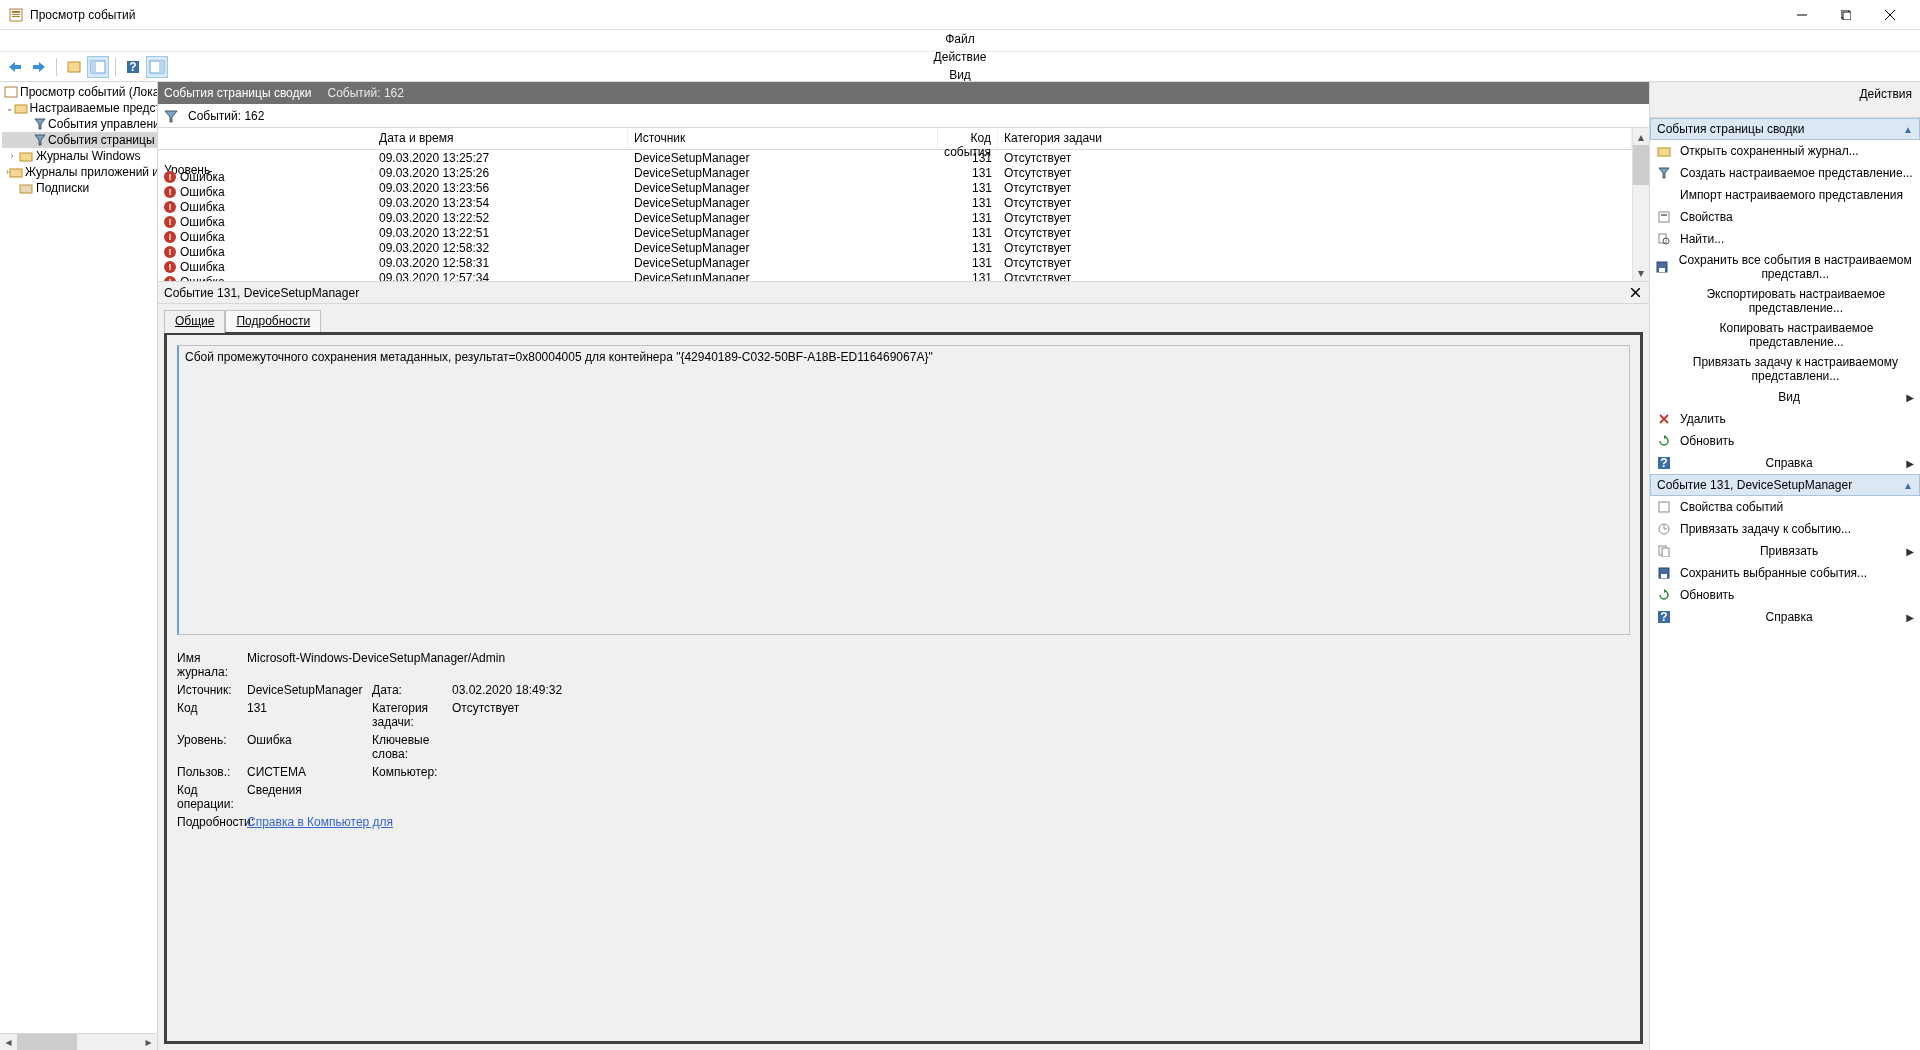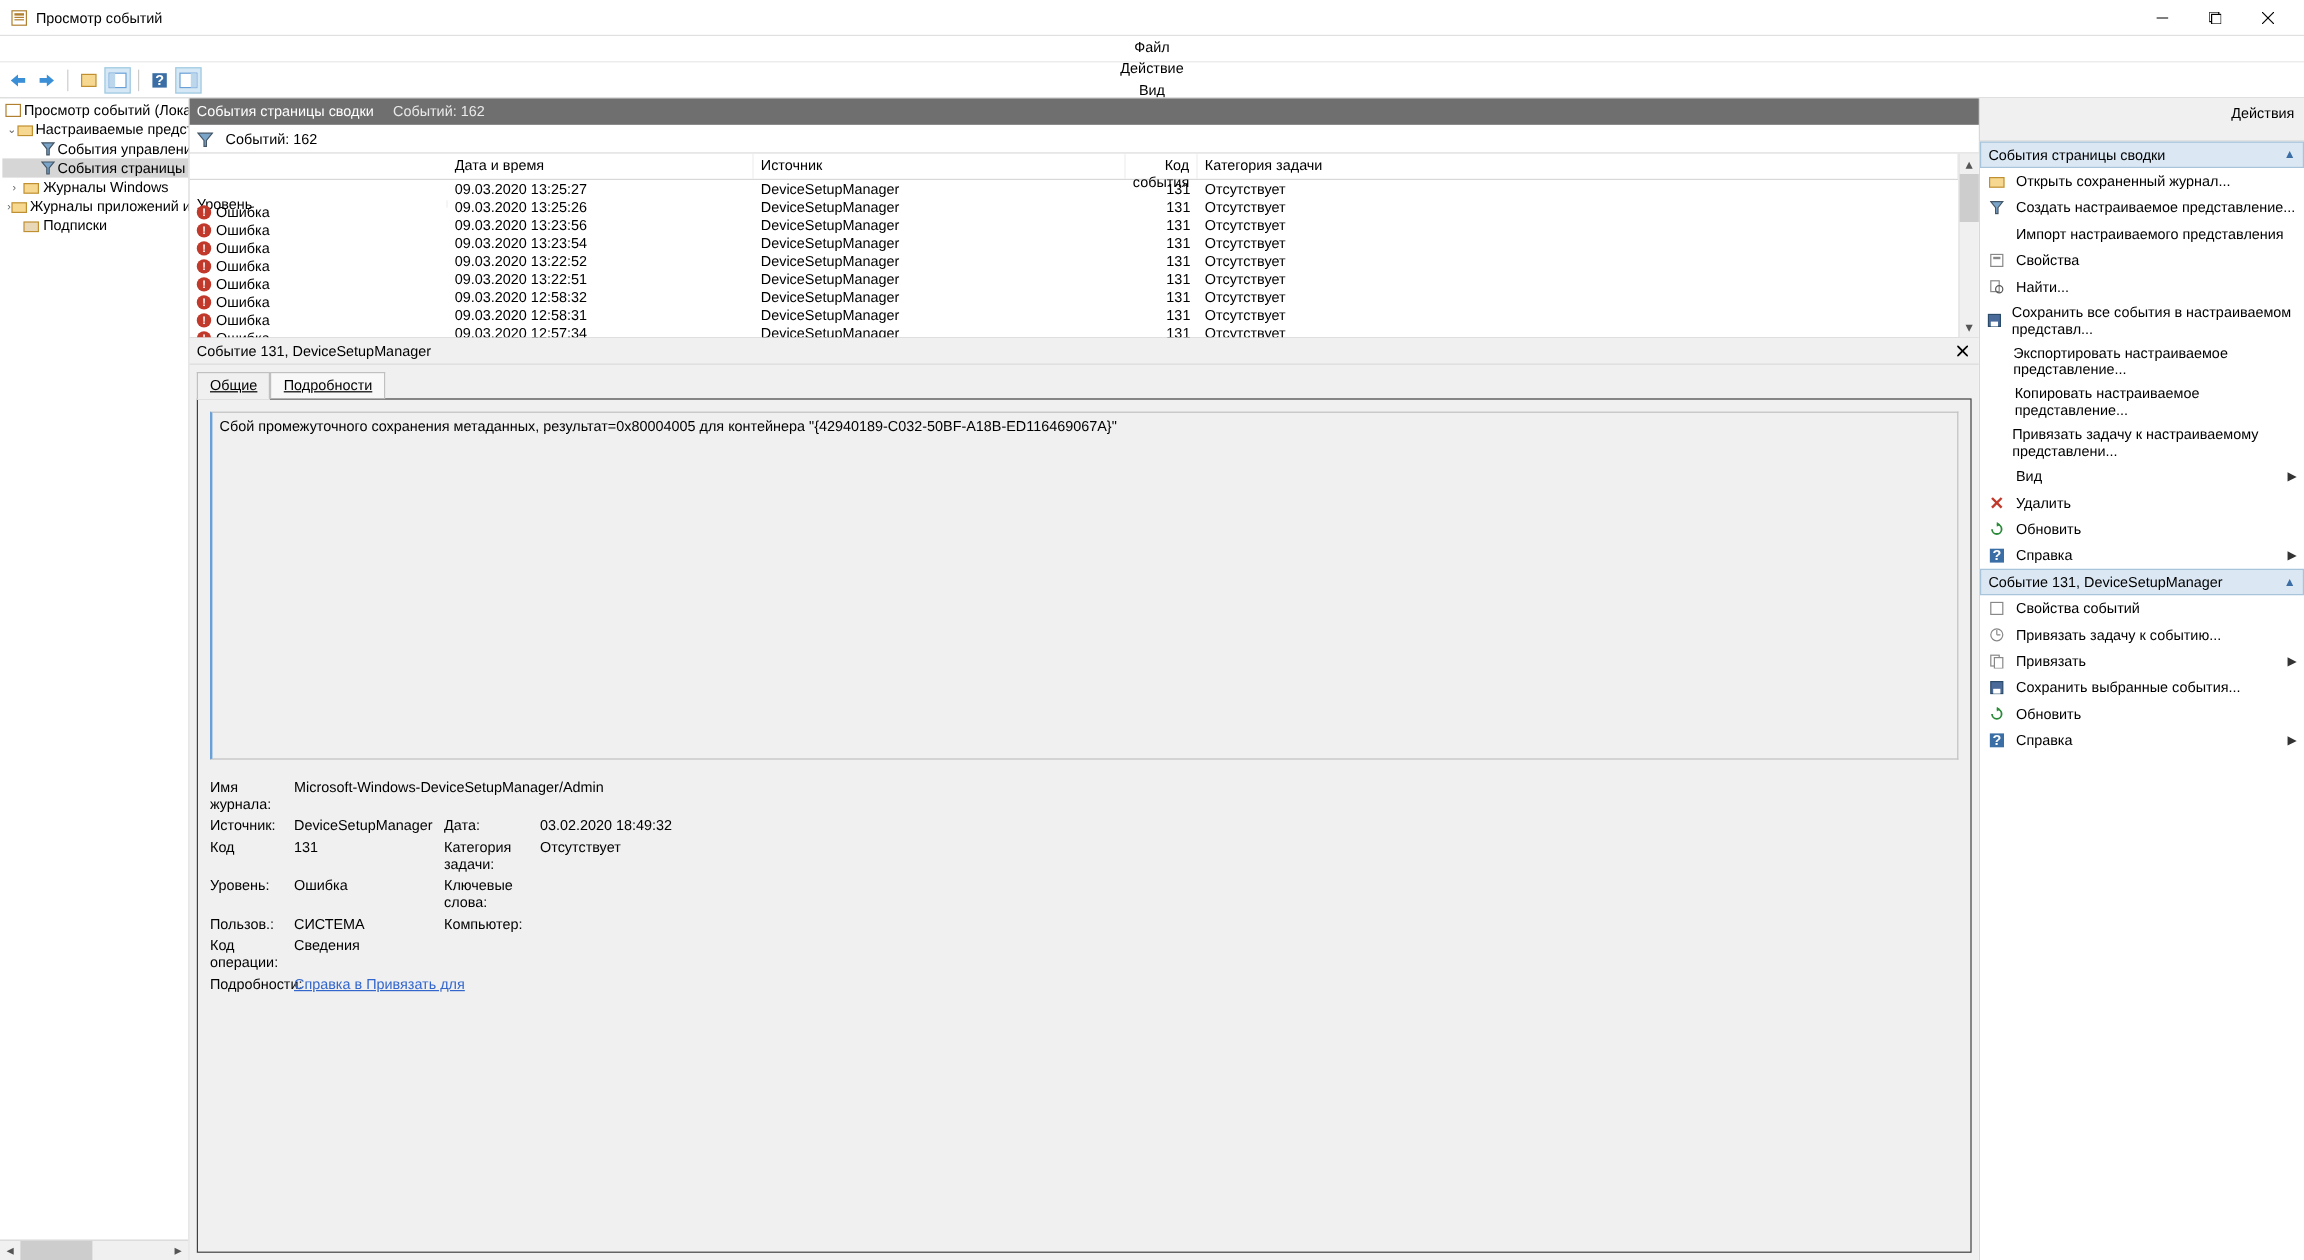--- a/index.html
+++ b/index.html
@@ -45,30 +45,30 @@
 .vscroll .arrow { height: 17px; display: flex; align-items: center; justify-content: center; color: #555; }
 .vscroll .track { flex: 1; position: relative; }
 .vscroll .thumb { position: absolute; top: 0; left: 0; right: 0; height: 40px; background: #cdcdcd; }
 .detail-header { height: 22px; background: #f0f0f0; border-bottom: 1px solid #d8d8d8; display: flex; align-items: center; padding: 0 6px; }
 .detail-header .close { width: 16px; height: 16px; display: flex; align-items: center; justify-content: center; }
 .detail-body { flex: 1; padding: 6px; display: flex; flex-direction: column; background: #f0f0f0; }
 .tabs { display: flex; height: 22px; }
 .tab { padding: 3px 10px; border: 1px solid #c0c0c0; border-bottom: none; background: #f0f0f0; position: relative; text-decoration: underline; }
 .tab.active { background: #f0f0f0; z-index: 2; border-bottom: 1px solid #f0f0f0; margin-bottom: -1px; }
 .tab.inactive { background: #f8f8f8; }
-.detail-frame { flex: 1; border: 1px solid #404040; background: #f0f0f0; padding: 10px; display: flex; flex-direction: column; }
+.detail-frame { flex: 1; border: 3px solid #404040; background: #f0f0f0; padding: 10px; display: flex; flex-direction: column; }
 .msg-box { border: 1px solid #c0c0c0; background: #f0f0f0; padding: 4px 6px; height: 290px; border-left: 2px solid #6aa0d8; }
 .meta-grid { margin-top: 16px; display: grid; grid-template-columns: 70px 125px 80px 240px; row-gap: 4px; column-gap: 0; }
 .meta-grid .lab { color: #000; }
 .meta-grid a { color: #3366cc; text-decoration: underline; }
 .actions-panel { width: 270px; display: flex; flex-direction: column; }
 .actions-title { height: 36px; background: #f0f0f0; border-bottom: 1px solid #d8d8d8; padding: 5px 8px; text-align: right; }
 .actions-section-header { background: #dbe8f4; border: 1px solid #a8c4db; padding: 3px 6px; display: flex; align-items: center; }
 .actions-section-header .arrow-up { color: #3a6ea5; font-size: 10px; }
-.action-item { display: flex; align-items: center; padding: 3px 6px; gap: 8px; }
+.action-item { display: flex; align-items: center; padding: 3px 6px; gap: 8px; text-align: center; }
 .action-item .aicon { width: 16px; height: 16px; display: inline-flex; align-items: center; justify-content: center; }
 .action-item .arrow { color: #333; font-size: 10px; }
 svg { display: block; }
 </style>
 </head>
 <body>
 
 <div class="titlebar">
   <span class="app-icon">
     <svg width="14" height="14">
@@ -372,21 +372,21 @@
           <span>Ошибка</span>
           <span class="lab">Ключевые слова:</span>
           <span></span>
           <span class="lab">Пользов.:</span>
           <span>СИСТЕМА</span>
           <span class="lab">Компьютер:</span>
           <span></span>
           <span class="lab">Код операции:</span>
           <span style="grid-column: span 3">Сведения</span>
           <span class="lab">Подробности:</span>
-          <a href="#" style="grid-column: span 3">Справка в Привязать для</a>
+          <a href="#" style="grid-column: span 3">Справка в Компьютер для</a>
         </div>
       </div>
     </div>
   </div>
 
   <div class="actions-panel">
     <div class="actions-title">Действия</div>
     <div class="actions-section-header">
       <span style="flex:1">События страницы сводки</span>
       <span class="arrow-up">▲</span>

